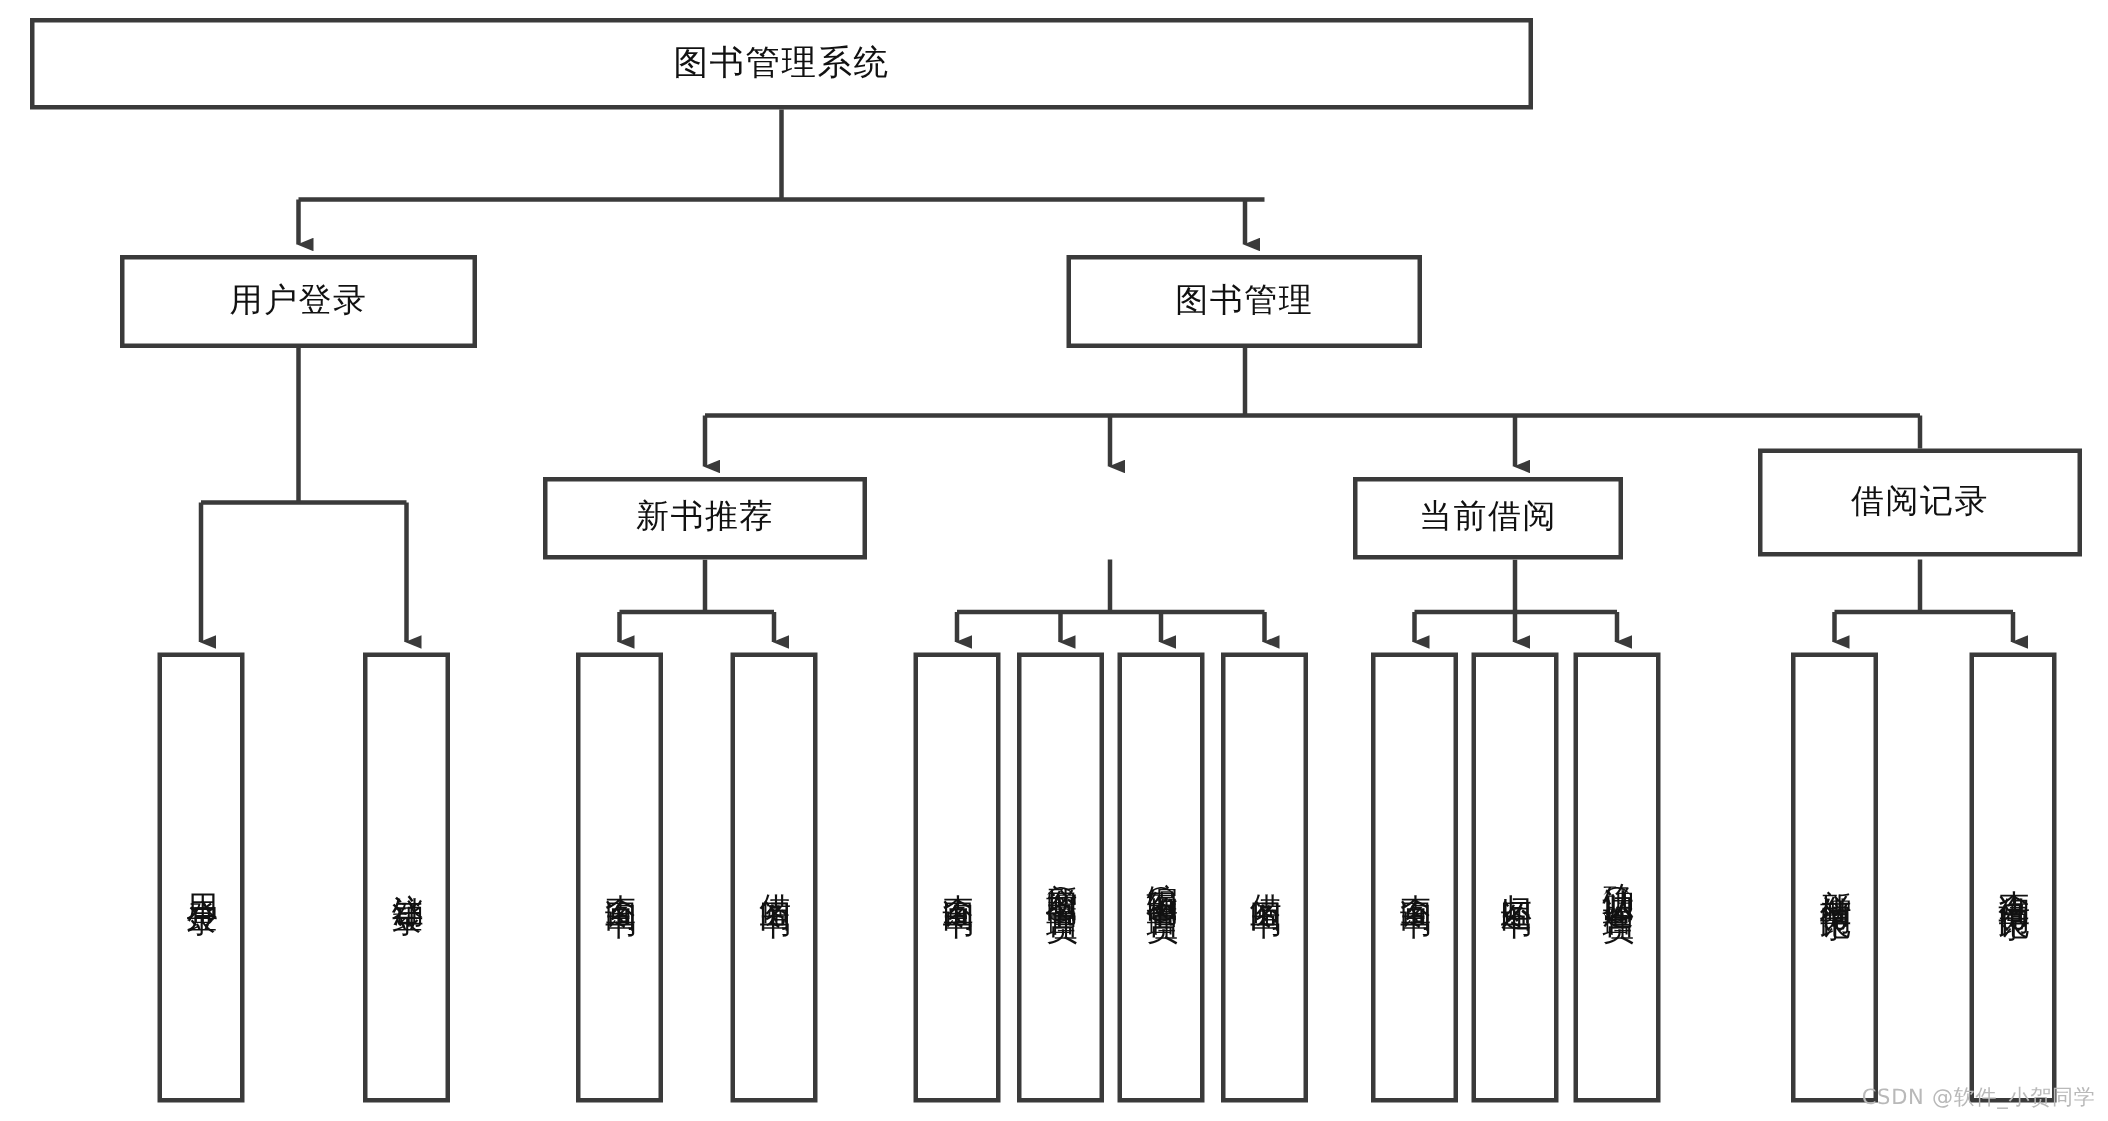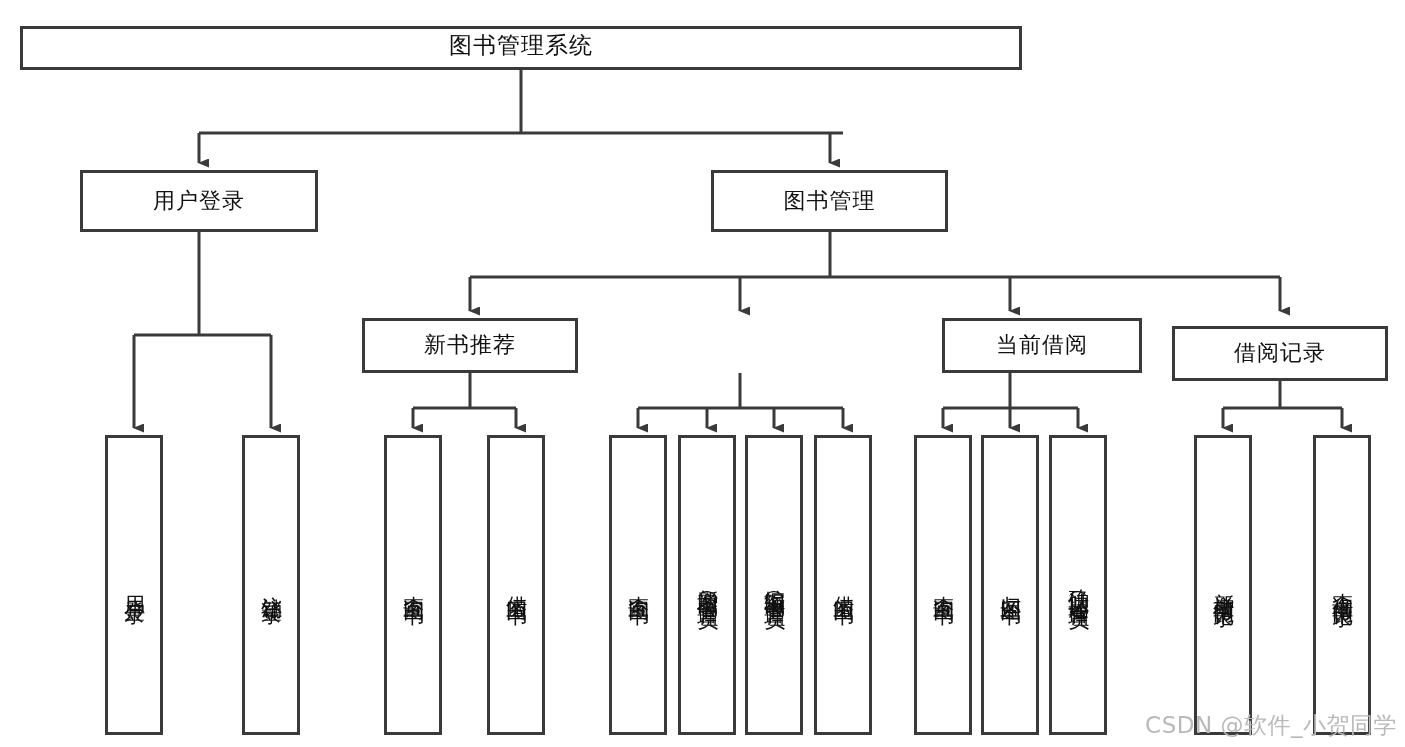--- a/index.html
+++ b/index.html
@@ -61,21 +61,21 @@
     line-height: 1.32;
     letter-spacing: 3px;
     color: #111111;
     text-align: center;
     white-space: nowrap;
   }
   .watermark {
     position: absolute;
     right: 8px;
     bottom: 6px;
-    font-size: 23px;
+    font-size: 14px;
     color: #b9b9b9;
     letter-spacing: 0.5px;
     z-index: 5;
     white-space: nowrap;
     font-family: "DejaVu Sans", "Liberation Sans", sans-serif;
   }
 </style>
 </head>
 <body>
 
@@ -125,38 +125,38 @@
       <path d="M1010,408 L1010,428" marker-end="url(#arw)"></path>
       <path d="M1078,408 L1078,428" marker-end="url(#arw)"></path>
 
       <path d="M1280,373 L1280,408"></path>
       <path d="M1223,408 L1342,408"></path>
       <path d="M1223,408 L1223,428" marker-end="url(#arw)"></path>
       <path d="M1342,408 L1342,428" marker-end="url(#arw)"></path>
     </g>
   </svg>
 
-  <div class="node node-h node-root" style="left:20px; top:26px; width:1002px; height:44px;font-family:Liberation Mono, monospace;">
+  <div class="node node-h node-root" style="left:20px; top:12px; width:1002px; height:61px;">
     <span>图书管理系统</span>
   </div>
 
   <div class="node node-h" style="left:80px; top:170px; width:238px; height:62px;">
     <span>用户登录</span>
   </div>
   <div class="node node-h" style="left:362px; top:318px; width:216px; height:55px;">
     <span>新书推荐</span>
   </div>
 
   <div class="node node-h" style="left:711px; top:170px; width:237px; height:62px;">
     <span>图书管理</span>
   </div>
-  <div class="node node-h" style="left:902px; top:318px; width:200px; height:55px;margin-left:40px;">
+  <div class="node node-h" style="left:902px; top:318px; width:180px; height:55px;">
     <span>当前借阅</span>
   </div>
-  <div class="node node-h" style="left:1172px; top:326px; width:216px; height:55px;">
+  <div class="node node-h" style="left:1172px; top:299px; width:216px; height:72px;">
     <span>借阅记录</span>
   </div>
 
   <div class="leaf" style="left:105px; top:435px; width:58px; height:300px;">
     <span class="vtext">用户登录</span>
   </div>
   <div class="leaf" style="left:242px; top:435px; width:58px; height:300px;">
     <span class="vtext">注销登录</span>
   </div>
 

